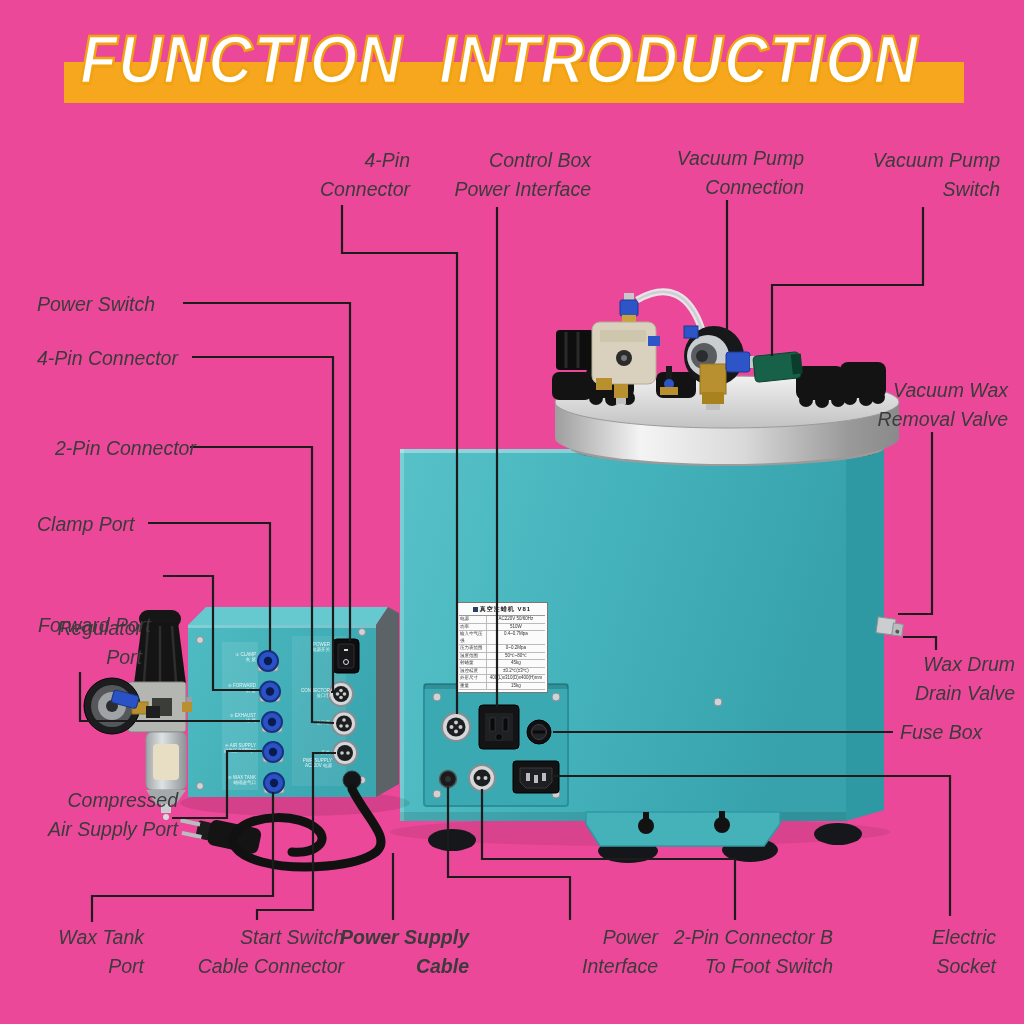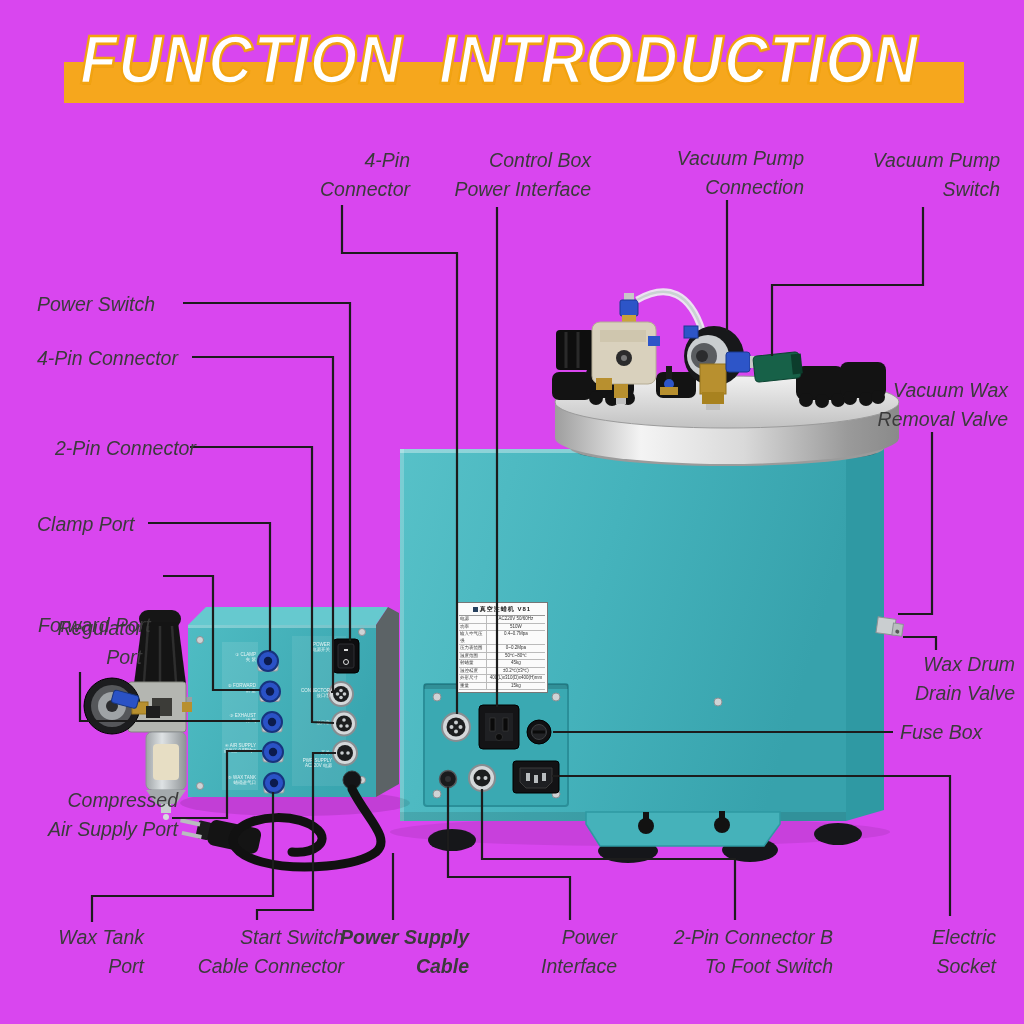--- a/index.html
+++ b/index.html
@@ -1,16 +1,16 @@
 <!DOCTYPE html>
 <html><head>
 <meta charset="utf-8">
 <style>
   html,body{margin:0;padding:0;background:#ffffff;}
-  #stage{position:relative;width:1024px;height:1024px;background:#d946ef;overflow:hidden;
+  #stage{position:relative;width:1024px;height:1024px;background:#ec4899;overflow:hidden;
          font-family:"Liberation Sans",sans-serif;}
   svg{position:absolute;left:0;top:0;}
   #scene{z-index:1;}
   #leads{z-index:3;pointer-events:none;}
   .banner-bar{position:absolute;left:64px;top:62px;width:900px;height:41px;background:#F6A71D;z-index:0;}
   .banner-text{position:absolute;left:80px;top:20px;z-index:1;font-size:61px;font-weight:bold;font-style:italic;
     color:#ffffff;-webkit-text-stroke:2.2px #F2A310;letter-spacing:1px;white-space:pre;
     transform:scaleY(1.12);transform-origin:left top;text-shadow:1px 2px 0 rgba(222,142,0,0.35);}
   .lbl{position:absolute;z-index:4;font-style:italic;font-size:19.5px;line-height:29px;color:#3b3b3b;
     white-space:pre-line;}
@@ -450,21 +450,21 @@
   <div class="lbl center" style="left:22px;top:614px;width:120px;">Regulator
 Port</div>
   <div class="lbl center" style="left:18px;top:786px;width:160px;">Compressed
 Air Supply Port</div>
   <div class="lbl center" style="left:24px;top:923px;width:120px;">Wax Tank
 Port</div>
   <div class="lbl center" style="left:164px;top:923px;width:180px;">Start Switch
 Cable Connector</div>
   <div class="lbl center" style="left:319px;top:923px;width:150px;font-weight:bold;">Power Supply
 Cable</div>
-  <div class="lbl center" style="left:497px;top:923px;width:120px;">Power
+  <div class="lbl center" style="left:538px;top:923px;width:120px;">Power
 Interface</div>
   <div class="lbl center" style="left:633px;top:923px;width:200px;">2-Pin Connector B
 To Foot Switch</div>
   <div class="lbl center" style="left:876px;top:923px;width:120px;">Electric
 Socket</div>
   <div class="lbl center" style="left:848px;top:376px;width:160px;">Vacuum Wax
 Removal Valve</div>
   <div class="lbl center" style="left:875px;top:650px;width:140px;">Wax Drum
 Drain Valve</div>
   <div class="lbl" style="left:900px;top:718px;width:100px;">Fuse Box</div>

